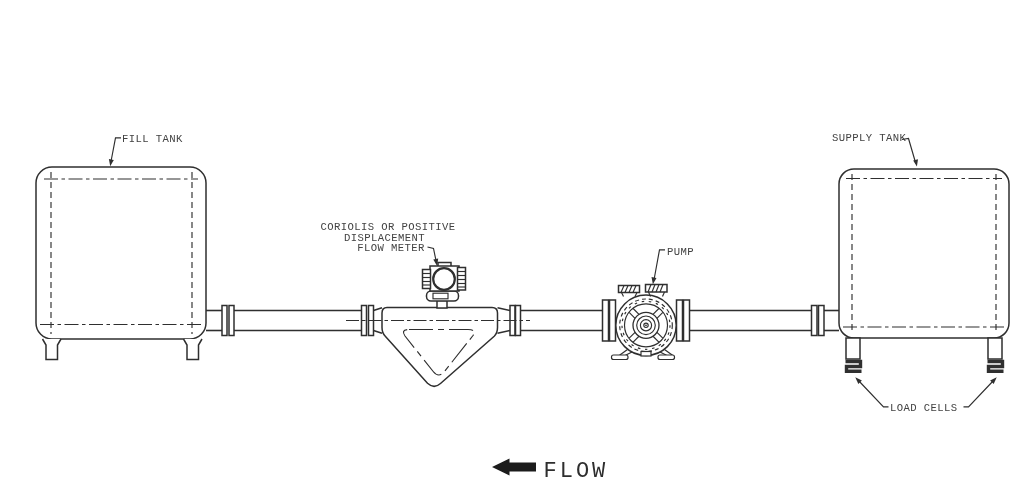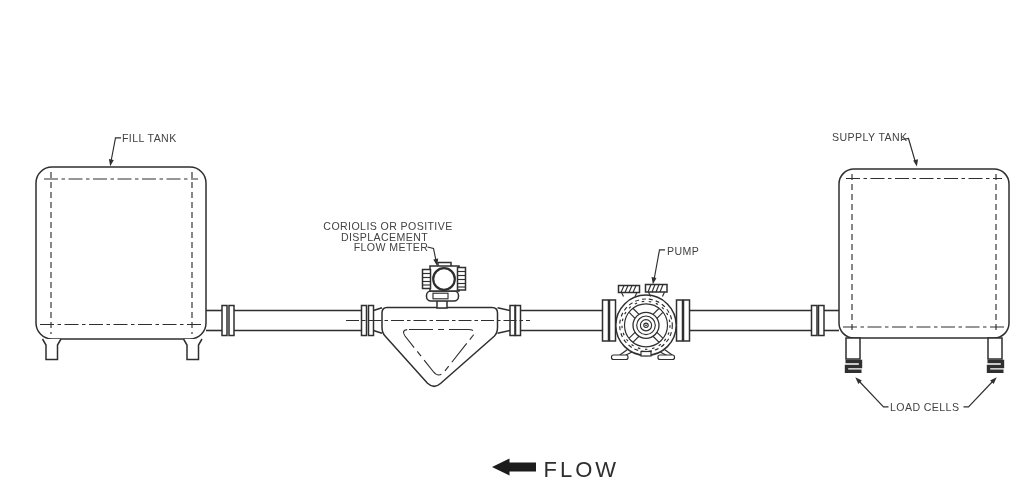--- a/index.html
+++ b/index.html
@@ -1,17 +1,17 @@
 <!DOCTYPE html>
 <html><head>
 <meta charset="utf-8">
 <style>
   html,body{margin:0;padding:0;background:#ffffff;}
   .stage{position:relative;width:1024px;height:491px;background:#ffffff;overflow:hidden;
-         font-family:Liberation Sans, sans-serif;}
+         font-family:Liberation Mono, monospace;}
   svg{display:block;}
   .ln{stroke:#2f2f2f;stroke-width:1.6;fill:none;}
   .thin{stroke:#2f2f2f;stroke-width:1.15;fill:none;}
   .fw{fill:#ffffff;stroke:#2f2f2f;stroke-width:1.5;}
   .hid{stroke-dasharray:6 4;}
   .cdot{stroke-dasharray:14 3.5 3.5 3.5;}
   .arrowfill{fill:#2f2f2f;stroke:none;}
   text{fill:#424242;letter-spacing:0.4px;}
   .lbl{font-size:10.6px;}
   .flowtxt{font-size:22px;letter-spacing:3px;fill:#2e2e2e;}

